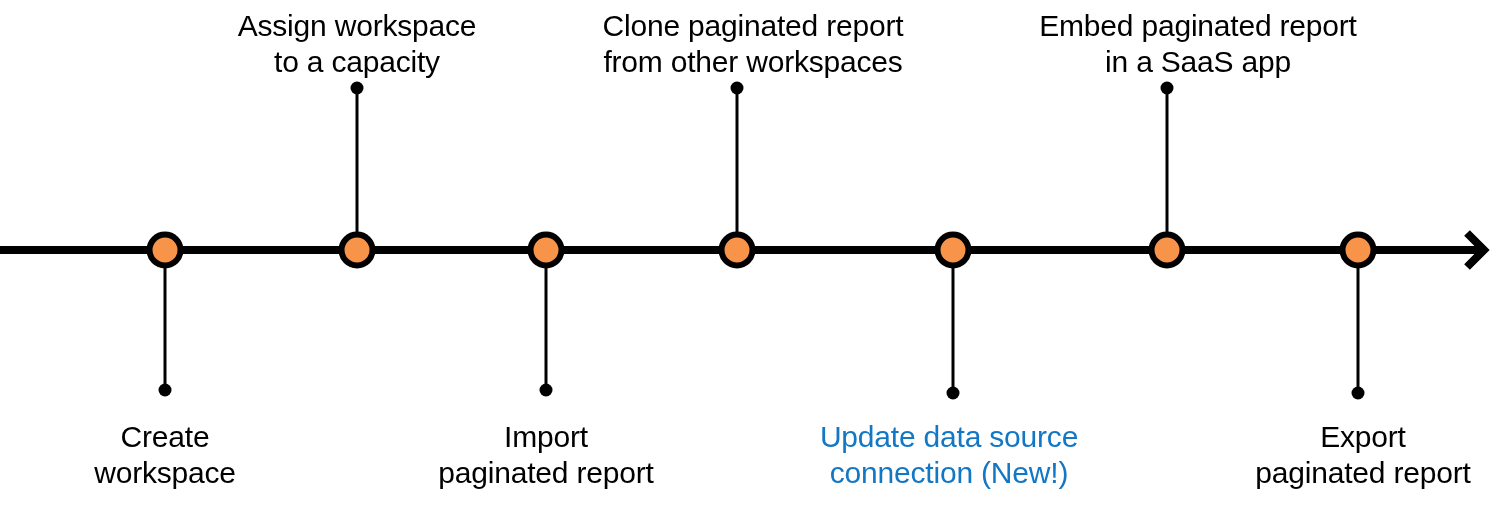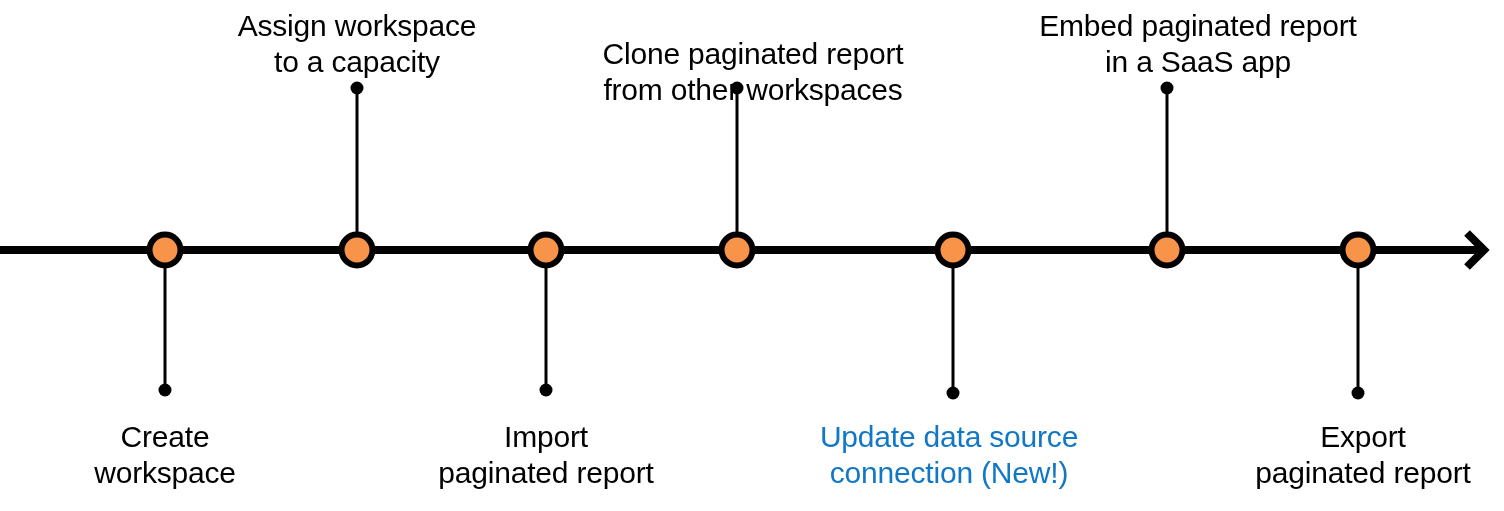--- a/index.html
+++ b/index.html
@@ -80,21 +80,21 @@
       </g>
   </svg>
 
   <div id="labels-layer">
       <div class="label below" style="left: 0px; width: 1504px; transform: translateX(-587px); top: 419px;">Create
 workspace</div>
       <div class="label above" style="left: 0px; width: 1504px; transform: translateX(-395px); top: 8px;">Assign workspace
 to a capacity</div>
       <div class="label below" style="left: 0px; width: 1504px; transform: translateX(-206px); top: 419px;">Import
 paginated report</div>
-      <div class="label above" style="left: 0px; width: 1504px; transform: translateX(1px); top: 8px; margin-top: 28px;">Clone paginated report
+      <div class="label above" style="left: 0px; width: 1504px; transform: translateX(1px); top: 8px;">Clone paginated report
 from other workspaces</div>
       <div class="label below highlight" style="left: 0px; width: 1504px; transform: translateX(197px); top: 419px;">Update data source
 connection (New!)</div>
       <div class="label above" style="left: 0px; width: 1504px; transform: translateX(446px); top: 8px;">Embed paginated report
 in a SaaS app</div>
       <div class="label below" style="left: 0px; width: 1504px; transform: translateX(611px); top: 419px;">Export
 paginated report</div>
     </div>
 
 </div>

